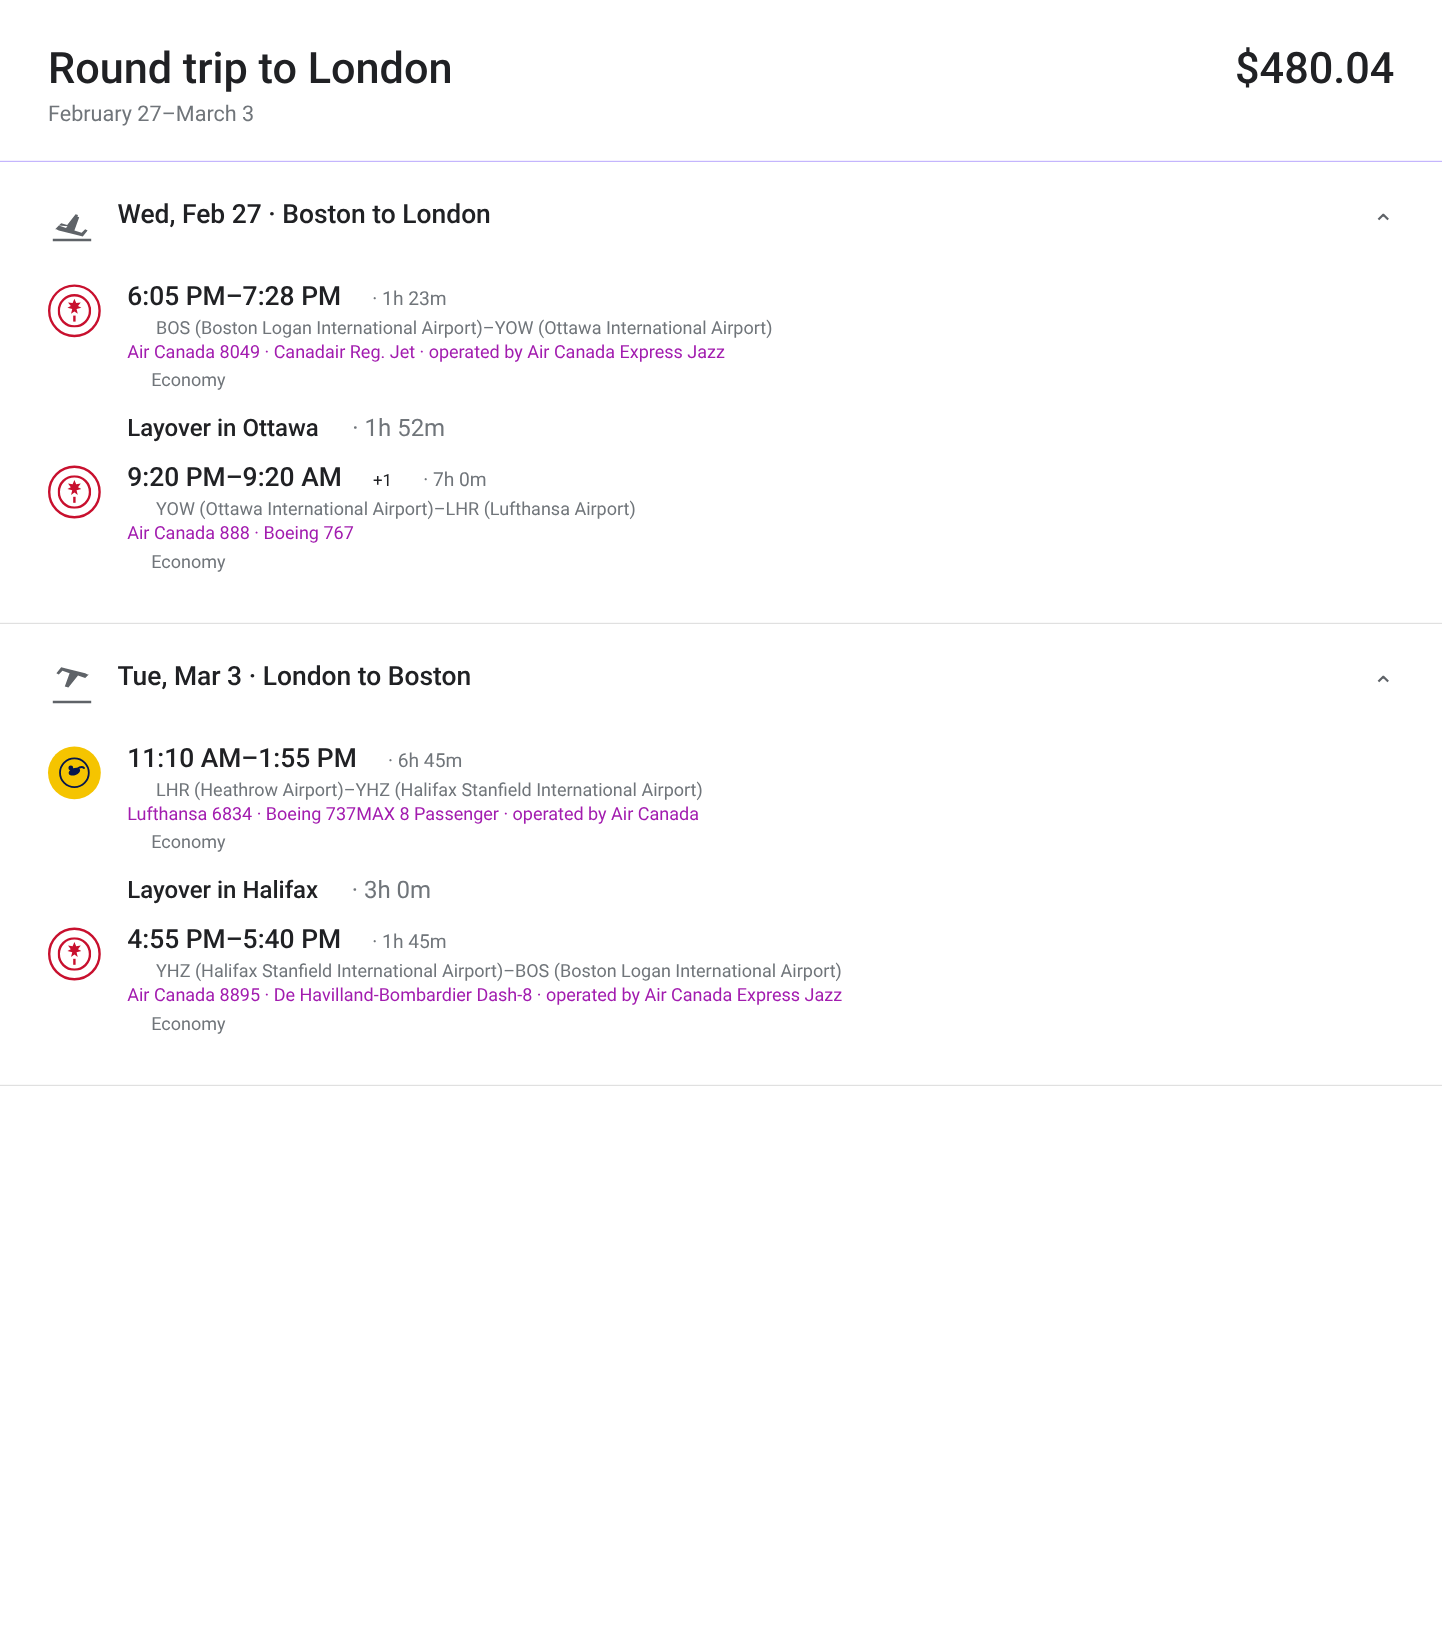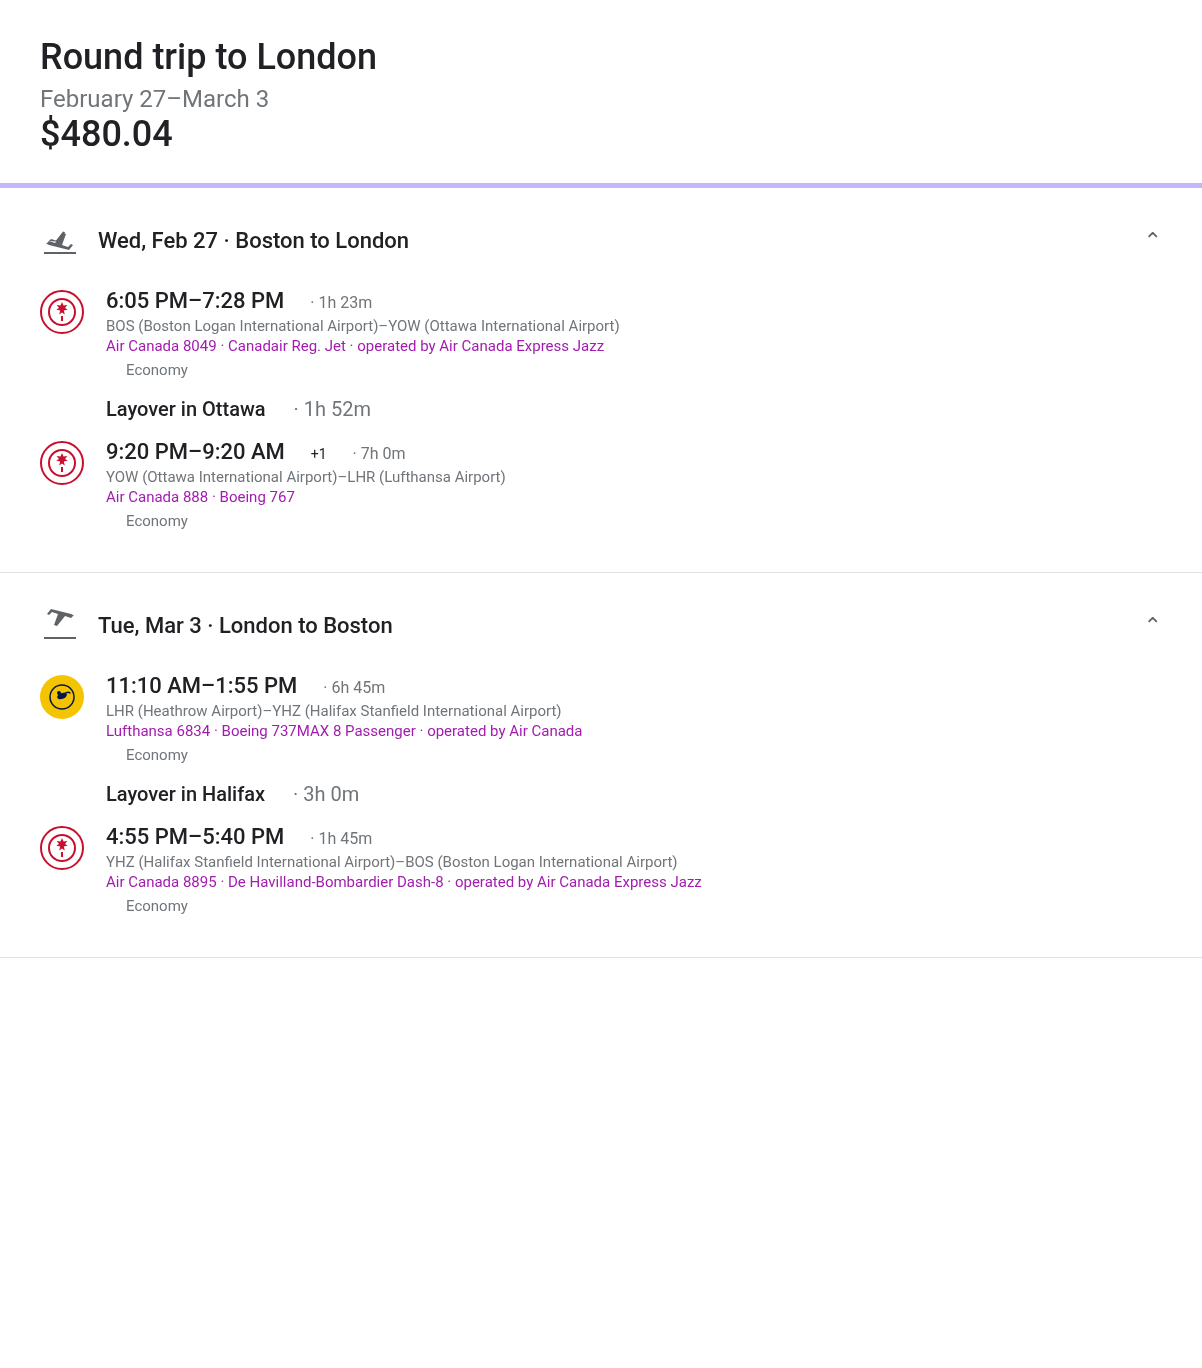--- a/index.html
+++ b/index.html
@@ -9,32 +9,31 @@
       color: #202124;
       max-width: 1202px;
       min-height: 1368px;
     }
 
     .header {
       display: flex;
       justify-content: space-between;
       align-items: flex-start;
       padding: 36px 40px 28px 40px;
-      border-bottom: 5px solid #c4b5fd;
-      flex-direction: column;
+      border-bottom: 1px solid #c4b5fd;
     }
     .header-left {}
     .header-title {
       font-size: 36px;
       font-weight: 500;
       color: #202124;
       line-height: 1.2;
     }
     .header-dates {
-      font-size: 24px;
+      font-size: 18px;
       color: #70757a;
       margin-top: 6px;
     }
     .header-price {
       font-size: 36px;
       font-weight: 500;
       color: #202124;
     }
 
     .flight-section {
@@ -43,21 +42,20 @@
     }
 
     .section-header {
       display: flex;
       align-items: center;
       justify-content: space-between;
       margin-bottom: 28px;
     }
     .section-header-left {
       display: flex;
-      align-items: center;
       gap: 18px;
     }
     .section-header-title {
       font-size: 22px;
       font-weight: 500;
       color: #202124;
     }
     .chevron-icon {
       font-size: 22px;
       color: #5f6368;
@@ -94,20 +92,21 @@
     }
     .flight-duration {
       font-size: 16px;
       font-weight: 400;
       color: #70757a;
     }
     .flight-route {
       font-size: 15px;
       color: #70757a;
       margin-top: 4px;
+      margin-left: 24px;
     }
     .flight-airline-info {
       font-size: 15px;
       color: #a21caf;
       margin-top: 2px;
     }
     .flight-class {
       font-size: 15px;
       color: #70757a;
       margin-top: 6px;

